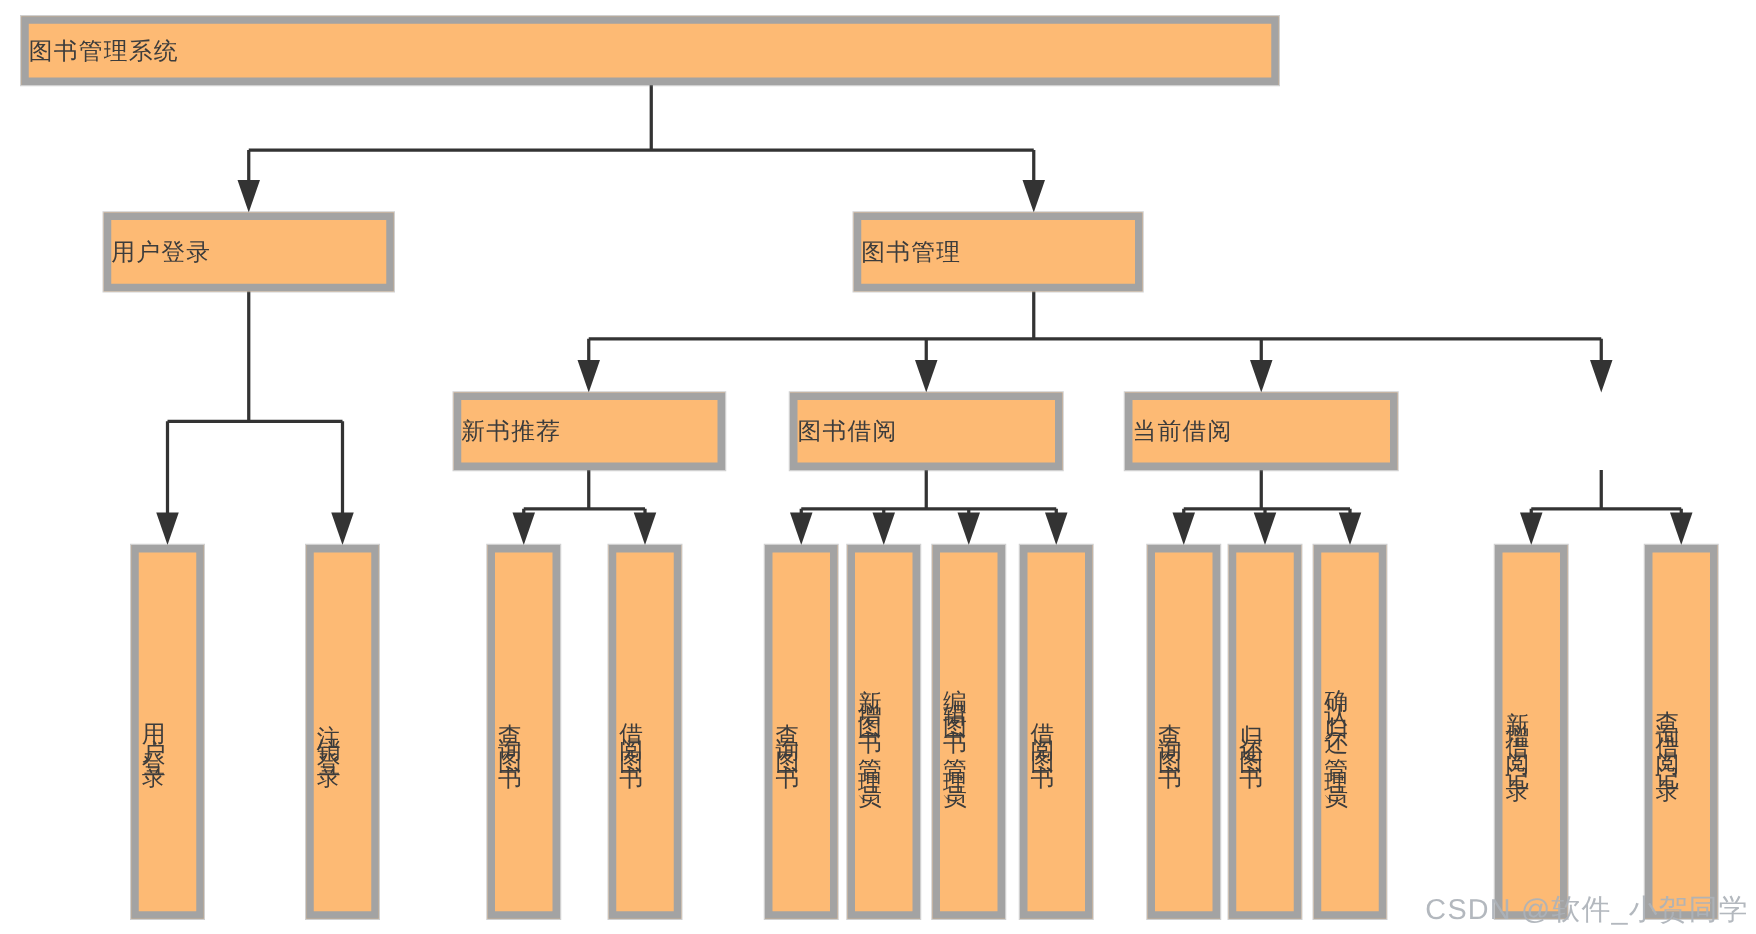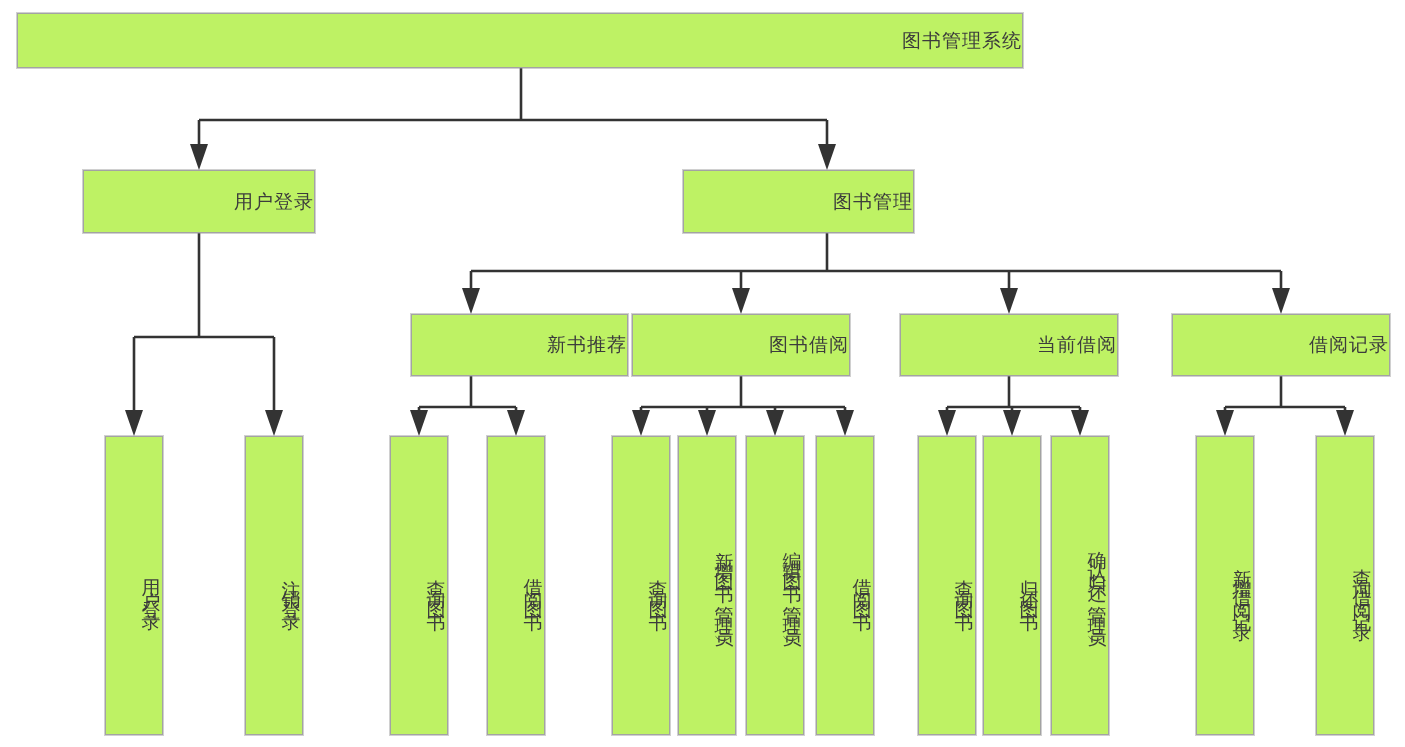--- a/index.html
+++ b/index.html
@@ -17,26 +17,26 @@
   }
   .wires {
     position: absolute;
     left: 0; top: 0;
     width: 1405px;
     height: 747px;
   }
   .box {
     position: absolute;
     box-sizing: border-box;
-    background: #bef264;
-    border: 1px solid #a3a3a3;
+    background: #fdba74;
+    border: 6px solid #a3a3a3;
     box-shadow: 0 0 0 1px rgba(150,150,150,.45);
     display: flex;
     align-items: center;
-    justify-content: flex-end;
+    justify-content: flex-start;
     color: #3c3c3c;
   }
   .box.h .lbl {
     font-size: 19px;
     letter-spacing: 1px;
     white-space: nowrap;
   }
   .box.vwrap .vtext {
     writing-mode: vertical-rl;
     text-orientation: mixed;
@@ -131,31 +131,28 @@
     <span class="lbl">图书管理系统</span>
   </div>
 
   <div class="box h" style="left:83px; top:170px; width:232px; height:63px;">
     <span class="lbl">用户登录</span>
   </div>
   <div class="box h" style="left:683px; top:170px; width:231px; height:63px;">
     <span class="lbl">图书管理</span>
   </div>
 
-  <div class="box h" style="left:363px; top:314px; width:217px; height:62px;margin-left:48px;">
+  <div class="box h" style="left:363px; top:314px; width:217px; height:62px;">
     <span class="lbl">新书推荐</span>
   </div>
   <div class="box h" style="left:900px; top:314px; width:218px; height:62px;">
     <span class="lbl">当前借阅</span>
   </div>
   <div class="box h" style="left:632px; top:314px; width:218px; height:62px;">
     <span class="lbl">图书借阅</span>
-  </div>
-  <div class="box h" style="left:1172px; top:314px; width:218px; height:62px;">
-    <span class="lbl">借阅记录</span>
   </div>
 
   <div class="box vwrap" style="left:105px; top:436px; width:58px; height:299px;">
     <span class="vtext">用户登录</span>
   </div>
   <div class="box vwrap" style="left:245px; top:436px; width:58px; height:299px;">
     <span class="vtext">注销登录</span>
   </div>
 
   <div class="box vwrap" style="left:390px; top:436px; width:58px; height:299px;">
@@ -188,14 +185,15 @@
     <span class="vtext">确认归还（管理员）</span>
   </div>
 
   <div class="box vwrap" style="left:1196px; top:436px; width:58px; height:299px;">
     <span class="vtext">新增借阅记录</span>
   </div>
   <div class="box vwrap" style="left:1316px; top:436px; width:58px; height:299px;">
     <span class="vtext">查询借阅记录</span>
   </div>
 
+  <div class="watermark">CSDN @软件_小贺同学</div>
 
 </div>
 
 </body></html>

